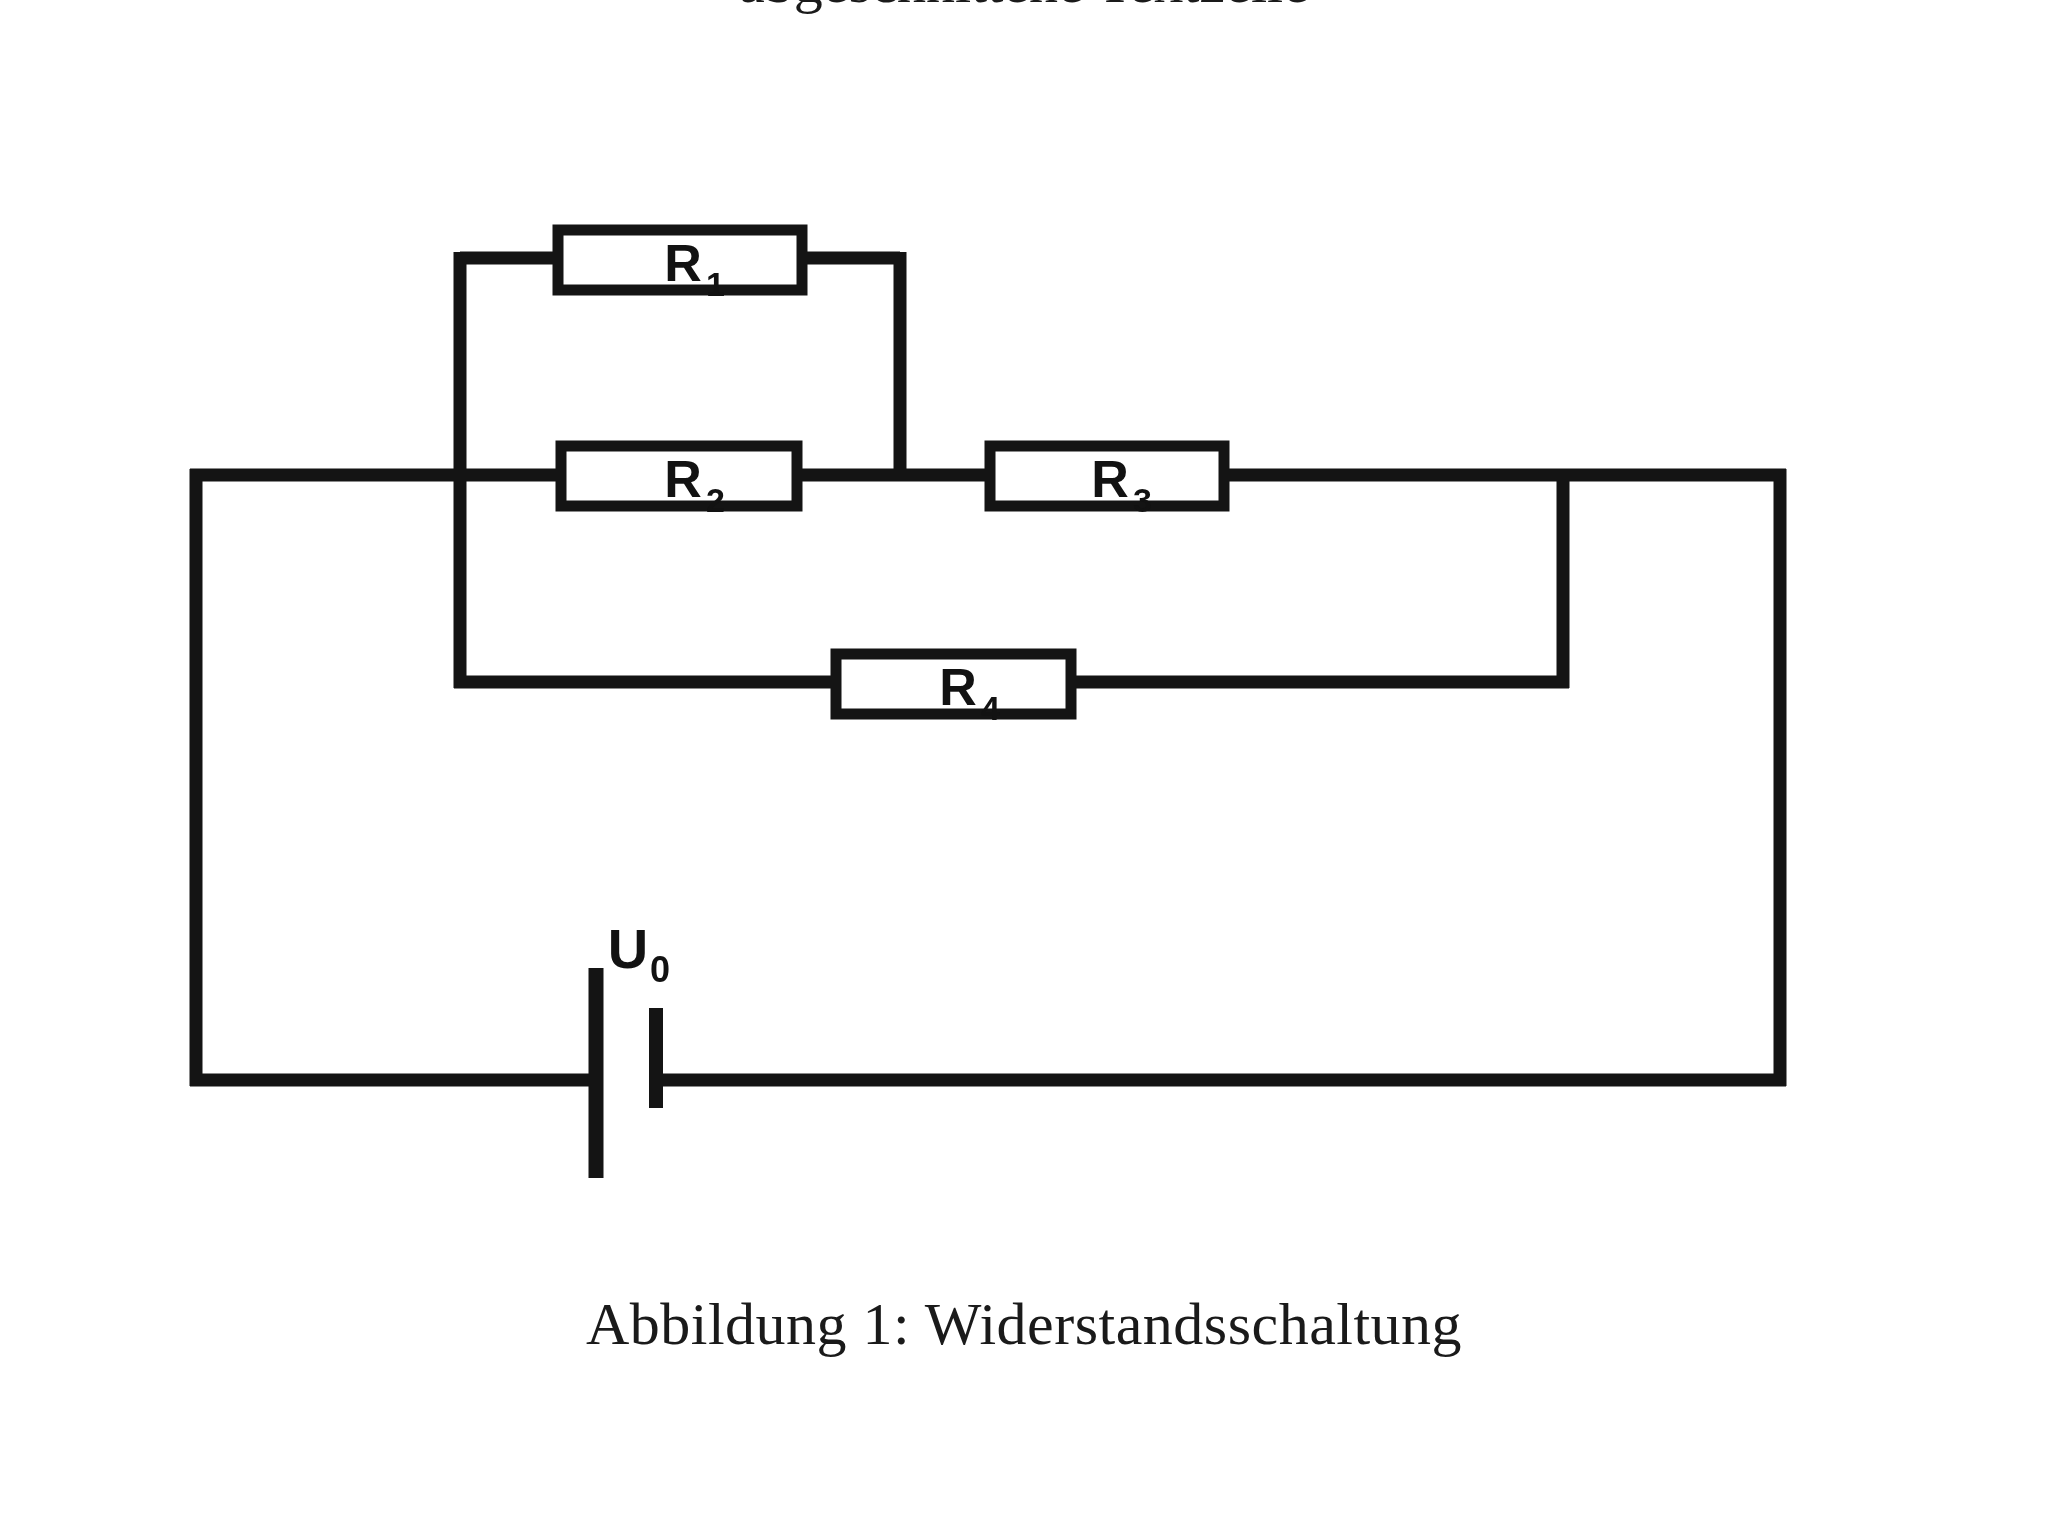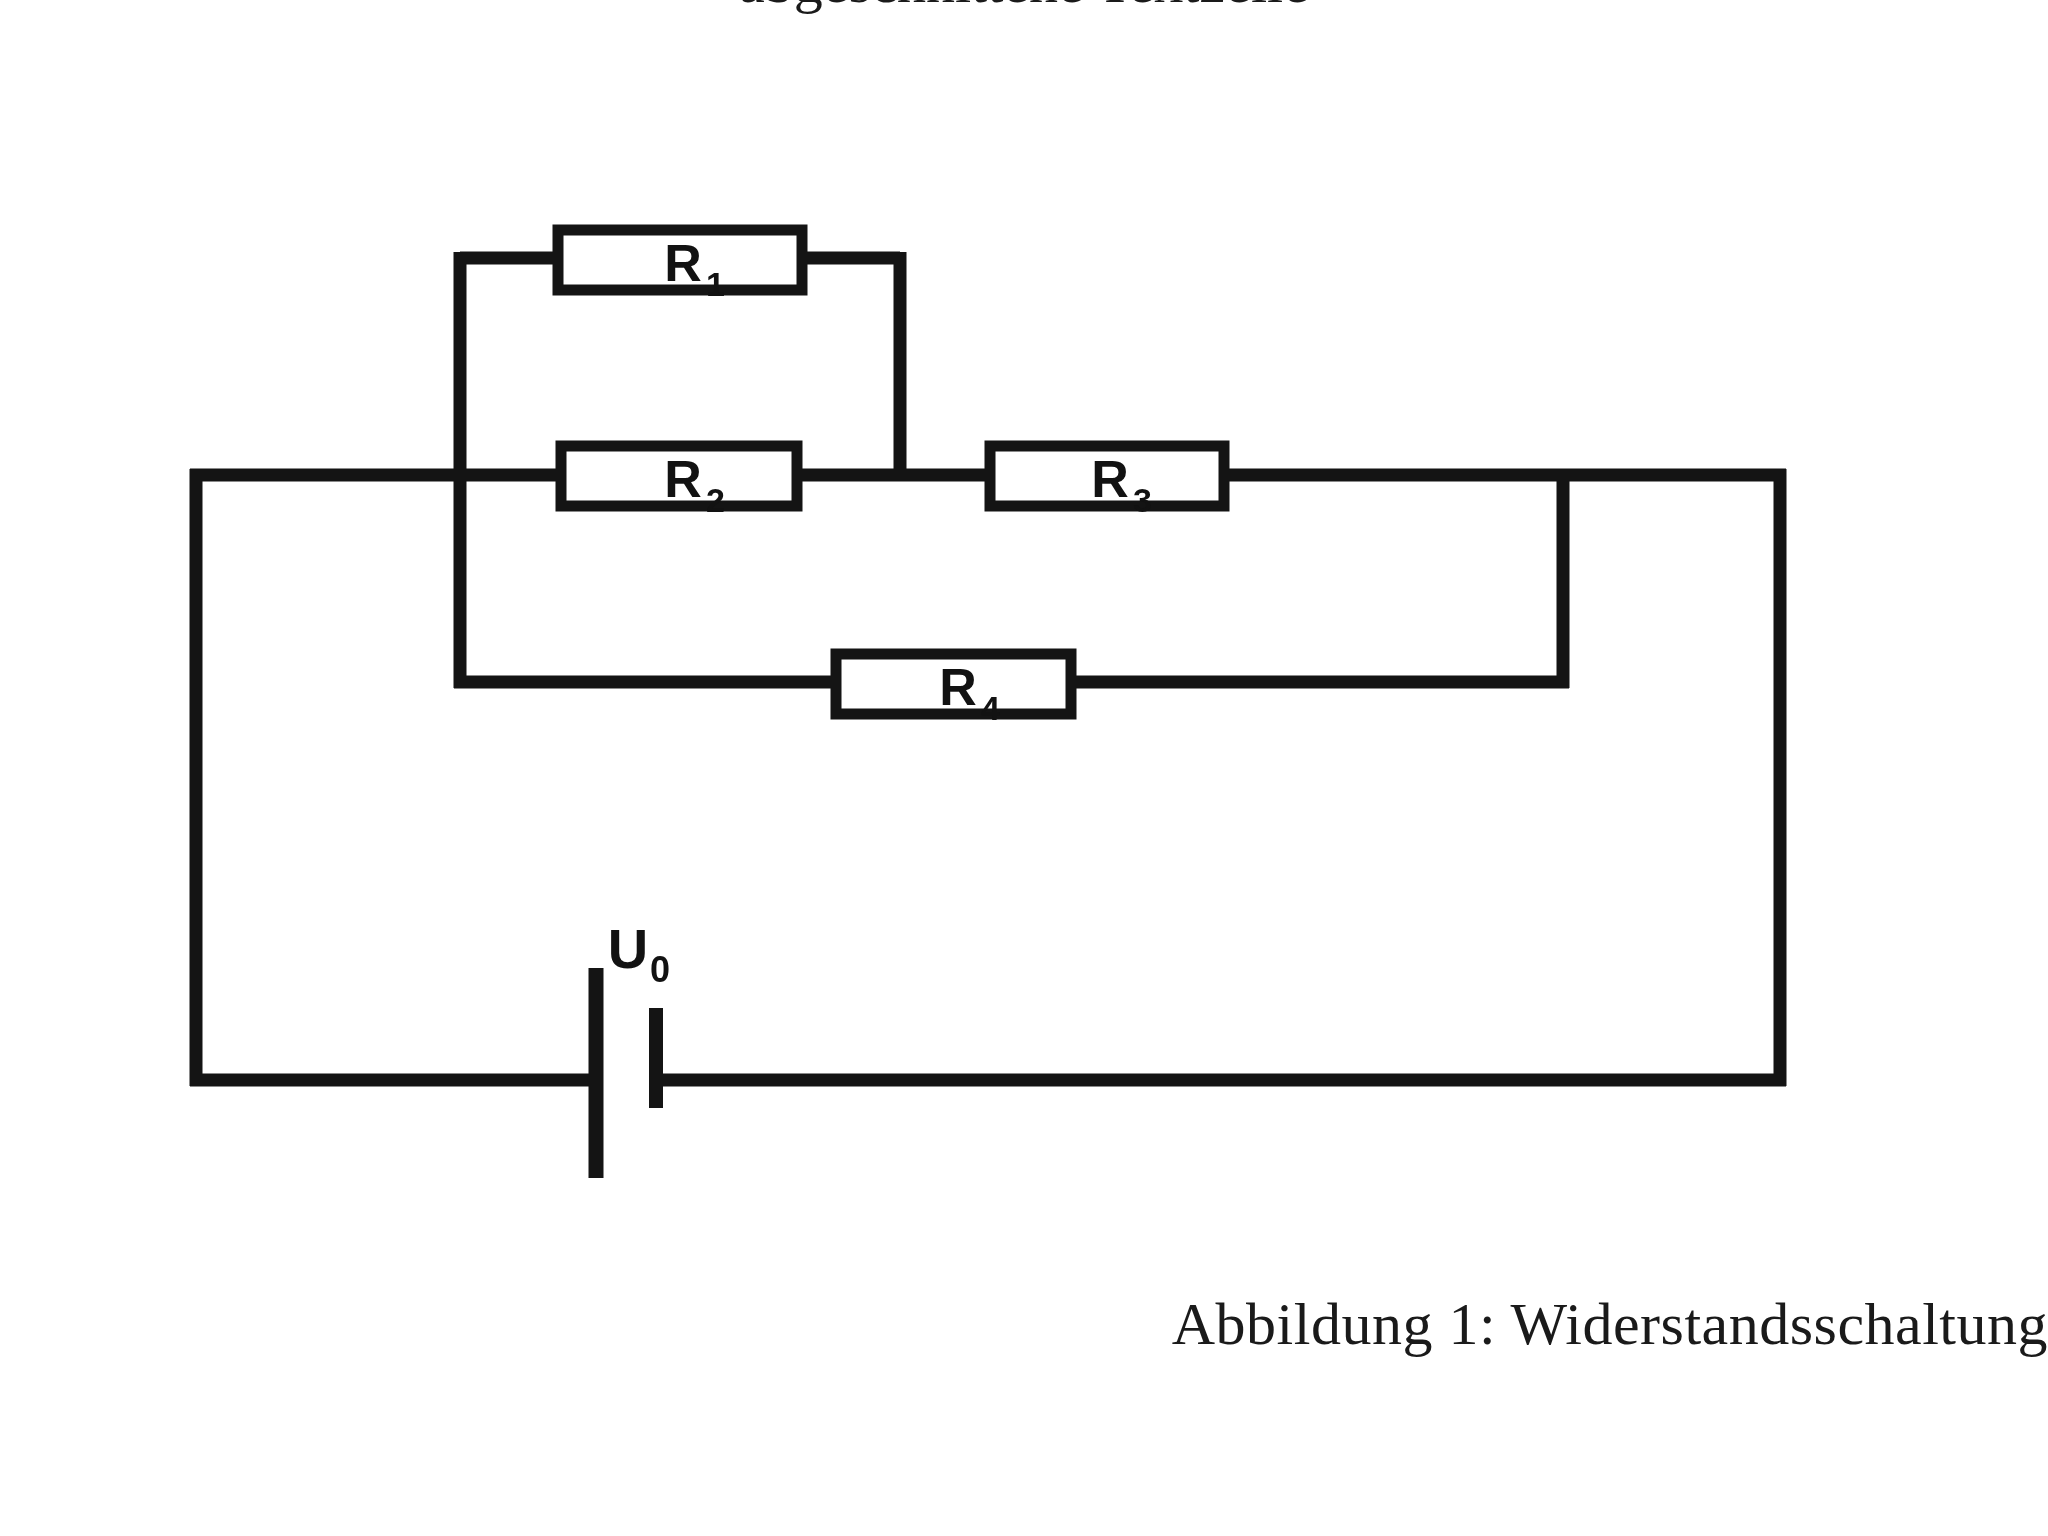--- a/index.html
+++ b/index.html
@@ -71,21 +71,21 @@
     font-size: 36px;
     font-weight: 700;
     fill: #121212;
     text-anchor: start;
   }
   #caption {
     position: absolute;
     left: 0;
     top: 1290px;
     width: 2048px;
-    text-align: right;
+    text-align: center;
     font-family: "Liberation Serif", serif;
     font-size: 60px;
     color: #1a1a1a;
     letter-spacing: 0.5px;
     white-space: nowrap;
   }
   #top-bleed {
     position: absolute;
     left: 0;
     top: 0;

